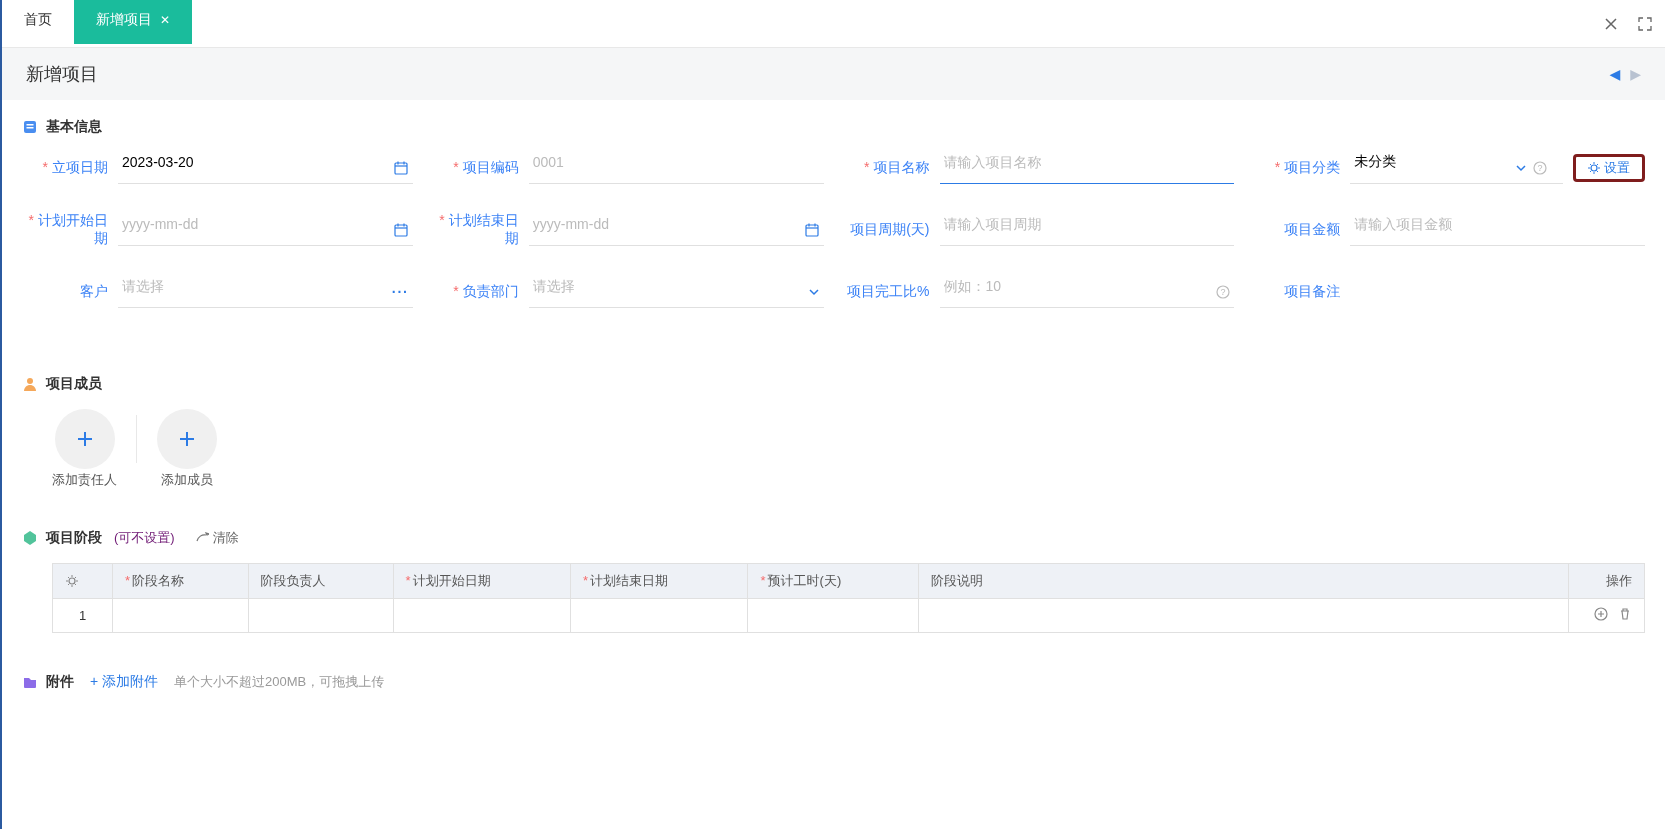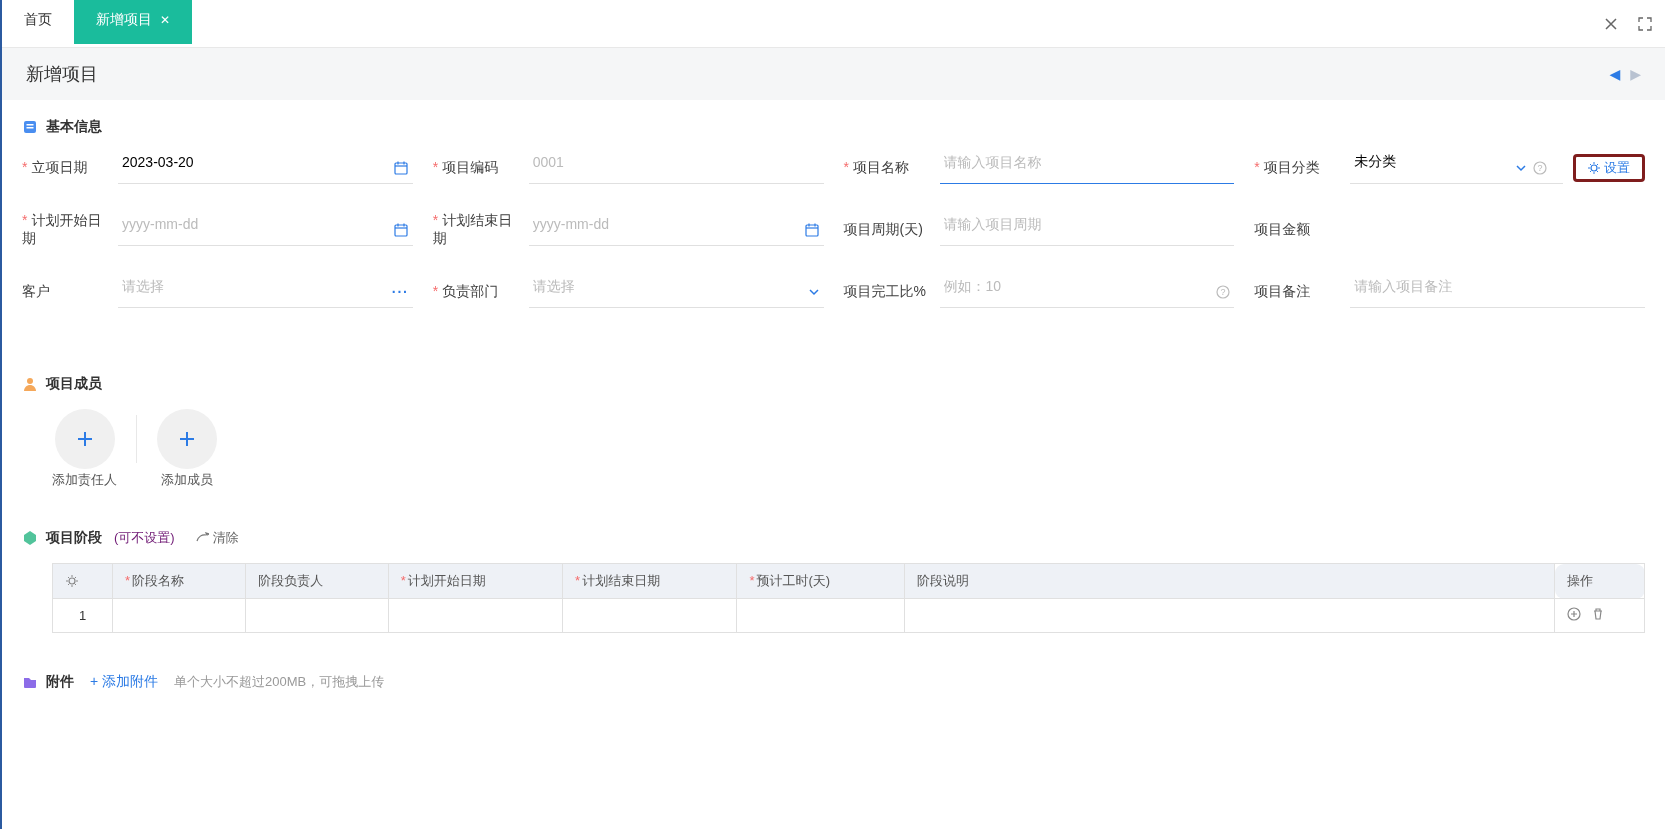--- a/index.html
+++ b/index.html
@@ -25,21 +25,21 @@
   
   .section { margin-top: 18px; }
   .section-head { display: flex; align-items: center; gap: 8px; margin-bottom: 16px; font-size: 14px; font-weight: 600; }
   .sect-icon { width: 16px; height: 16px; display: inline-block; border-radius: 3px; }
   .sect-hint { color: #701a75; font-weight: 400; font-size: 13px; margin-left: 4px; }
   .sect-clear { display: inline-flex; align-items: center; gap: 4px; color: #666; font-weight: 400; font-size: 13px; margin-left: 12px; cursor: pointer; }
   
   
   .form-grid { display: grid; grid-template-columns: repeat(4, 1fr); gap: 28px 20px; margin-left: 0; }
   .field { display: flex; align-items: center; }
-  .lbl { width: 96px; text-align: left; padding-right: 10px; font-size: 14px; color: #404040; flex-shrink: 0; }
+  .lbl { width: 96px; text-align: right; padding-right: 10px; font-size: 14px; color: #3b82f6; flex-shrink: 0; }
   .req::before { content: "*"; color: #f56c6c; margin-right: 4px; }
   .ctrl { flex: 1; position: relative; }
   .input { width: 100%; height: 32px; border: none; border-bottom: 1px solid #e0e0e0; padding: 0 28px 12px 4px; font-size: 14px; outline: none; background: transparent; }
   .input.focused { border-bottom-color: #2c7be5; }
   .input::placeholder { color: #bbb; }
   .suffix { position: absolute; right: 4px; top: 50%; transform: translateY(-50%); color: #2c7be5; cursor: pointer; font-size: 14px; }
   .suffix.gray { color: #bbb; }
   .cfg-btn { display: inline-flex; align-items: center; gap: 4px; border: 3px solid #7f1d1d; color: #2c7be5; background: #fff; border-radius: 4px; height: 28px; padding: 0 12px; font-size: 13px; cursor: pointer; margin-left: 10px; }
   
   
@@ -48,21 +48,21 @@
   .member-add:first-child::after { content: ""; position: absolute; right: -20px; top: 6px; height: 48px; width: 1px; background: #e8e8e8; }
   .member-circle { width: 60px; height: 60px; border-radius: 50%; background: #f0f0f0; display: flex; align-items: center; justify-content: center; color: #2c7be5; font-size: 22px; cursor: pointer; }
   .member-label { font-size: 13px; color: #555; }
   
   
   .tbl { width: calc(100% - 30px); margin-left: 30px; border-collapse: collapse; border: 1px solid #e0e0e0; }
   .tbl th, .tbl td { border: 1px solid #e0e0e0; padding: 8px 12px; text-align: left; font-size: 13px; font-weight: 400; }
   .tbl th { background: #eef1f6; color: #555; }
   .tbl th.req-col::before { content: "*"; color: #f56c6c; margin-right: 2px; }
   .tbl .idx-col { width: 60px; text-align: center; }
-  .tbl .op-col { width: 90px; text-align: left; border-radius: 9px; }
+  .tbl .op-col { width: 76px; text-align: right; }
   .row-ops { display: inline-flex; gap: 10px; color: #888; }
   .row-ops span { cursor: pointer; }
   
   
   .attach-row { display: flex; align-items: center; gap: 16px; margin-left: 0; }
   .attach-add { color: #2c7be5; cursor: pointer; font-size: 14px; }
   .attach-hint { color: #999; font-size: 13px; }
   
   svg { display: block; }
 </style>
@@ -185,20 +185,21 @@
               </svg>
           </span>
         </div>
       </div>
       <div class="field">
         <div class="lbl">项目周期(天)</div>
         <div class="ctrl"><input class="input" placeholder="请输入项目周期" style=""></div>
       </div>
       <div class="field">
         <div class="lbl">项目金额</div>
+        <div class="ctrl"><input class="input" placeholder="请输入项目金额" style=""></div>
       </div>
 
       <div class="field">
         <div class="lbl">客户</div>
         <div class="ctrl">
           <input class="input" placeholder="请选择" style="">
           <span class="suffix" style="letter-spacing:1px;font-weight:bold">···</span>
         </div>
       </div>
       <div class="field">
@@ -219,21 +220,20 @@
           <span class="suffix gray">
             <svg width="14" height="14" viewBox="0 0 14 14">
                 <circle cx="7" cy="7" r="6" fill="none" stroke="#bbb" stroke-width="1.2"></circle>
                 <text x="7" y="10" text-anchor="middle" font-size="9" fill="#bbb">?</text>
               </svg>
           </span>
         </div>
       </div>
       <div class="field">
         <div class="lbl">项目备注</div>
-        <div class="ctrl"><input class="input" placeholder="请输入项目备注" style=""></div>
       </div>
     </div>
   </div>
 
   <div class="section" style="margin-top:67px">
     <div class="section-head">
       <span class="sect-icon">
         <svg width="16" height="16" viewBox="0 0 16 16">
             <circle cx="8" cy="5" r="3" fill="#f5a85a"></circle>
             <path d="M2 15c0-3.3 2.7-6 6-6s6 2.7 6 6" fill="#f5a85a"></path>

